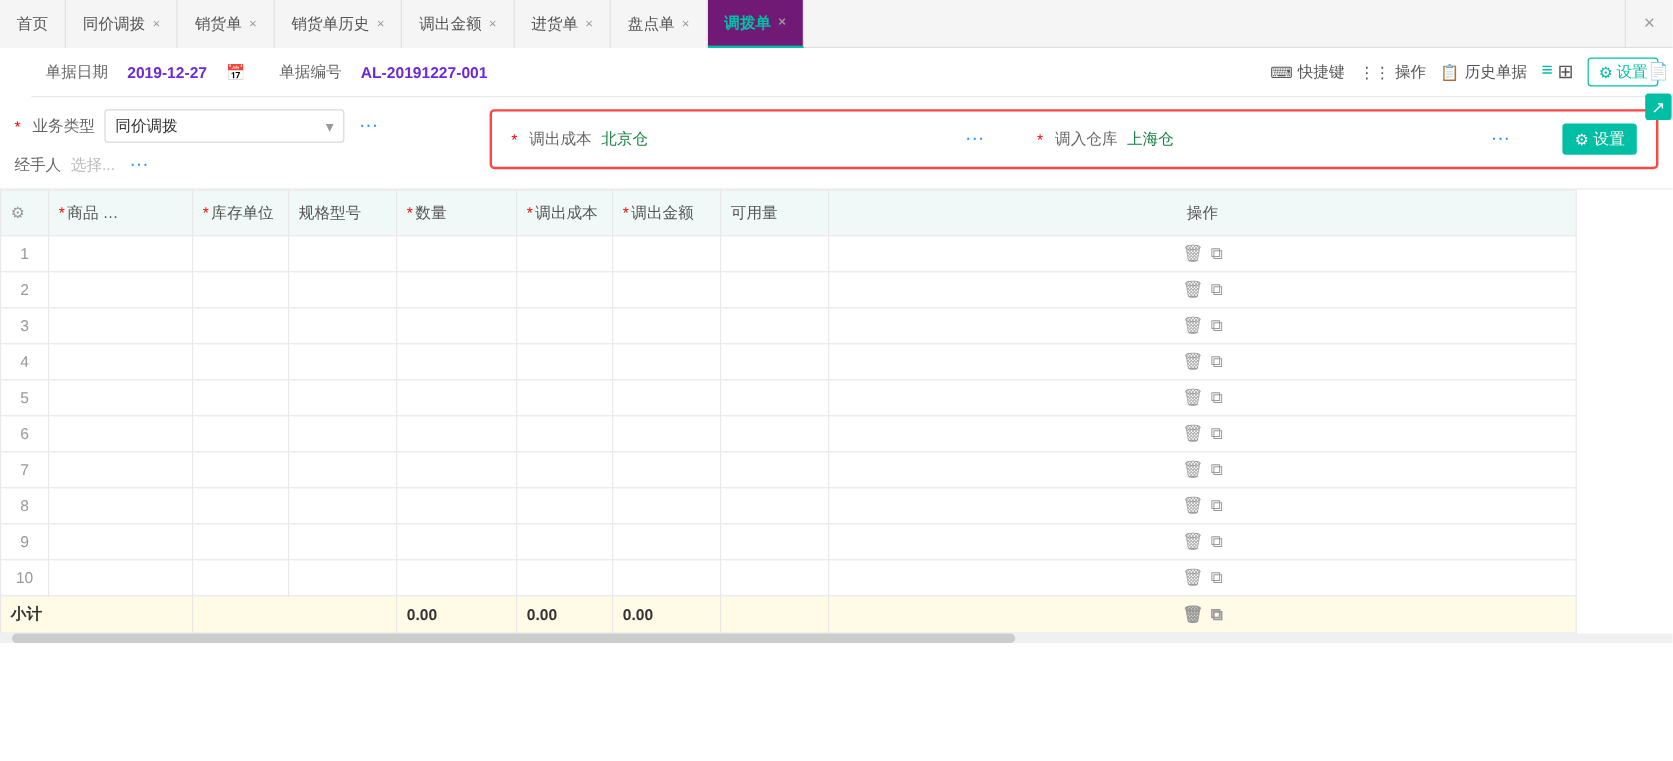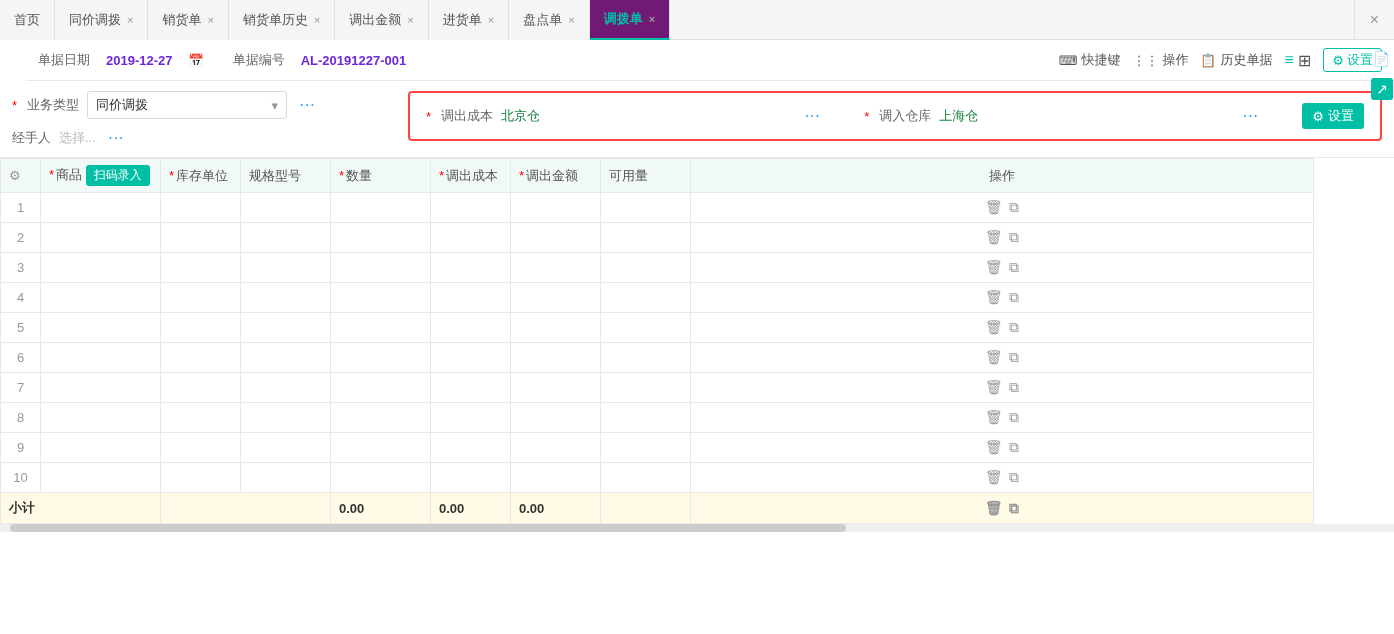--- a/index.html
+++ b/index.html
@@ -80,21 +80,21 @@
     th, td {
       border: 1px solid #e8e8e8; padding: 6px 8px; text-align: left;
       white-space: nowrap; overflow: hidden; text-overflow: ellipsis;
     }
     th { color: #555; font-weight: normal; background: #f0f9f8; }
     td { height: 30px; }
     .row-num { color: #999; text-align: center; width: 40px; }
 
     .scan-btn {
       background: #00bfa5; color: #fff; border: none; border-radius: 3px;
-      padding: 2px 8px; cursor: pointer; font-size: 12px;
+      padding: 2px 8px; cursor: pointer; font-size: 16px;
     }
     .th-required { color: #f00; margin-right: 2px; }
     .action-icons { display: flex; gap: 6px; justify-content: center; }
     .action-icon { color: #999; cursor: pointer; font-size: 14px; }
     .subtotal-row td { background: #fffbe6; font-weight: bold; }
     .subtotal-val { color: #333; }
     .gear-icon { color: #999; cursor: pointer; }
 
     
     .right-sidebar {

